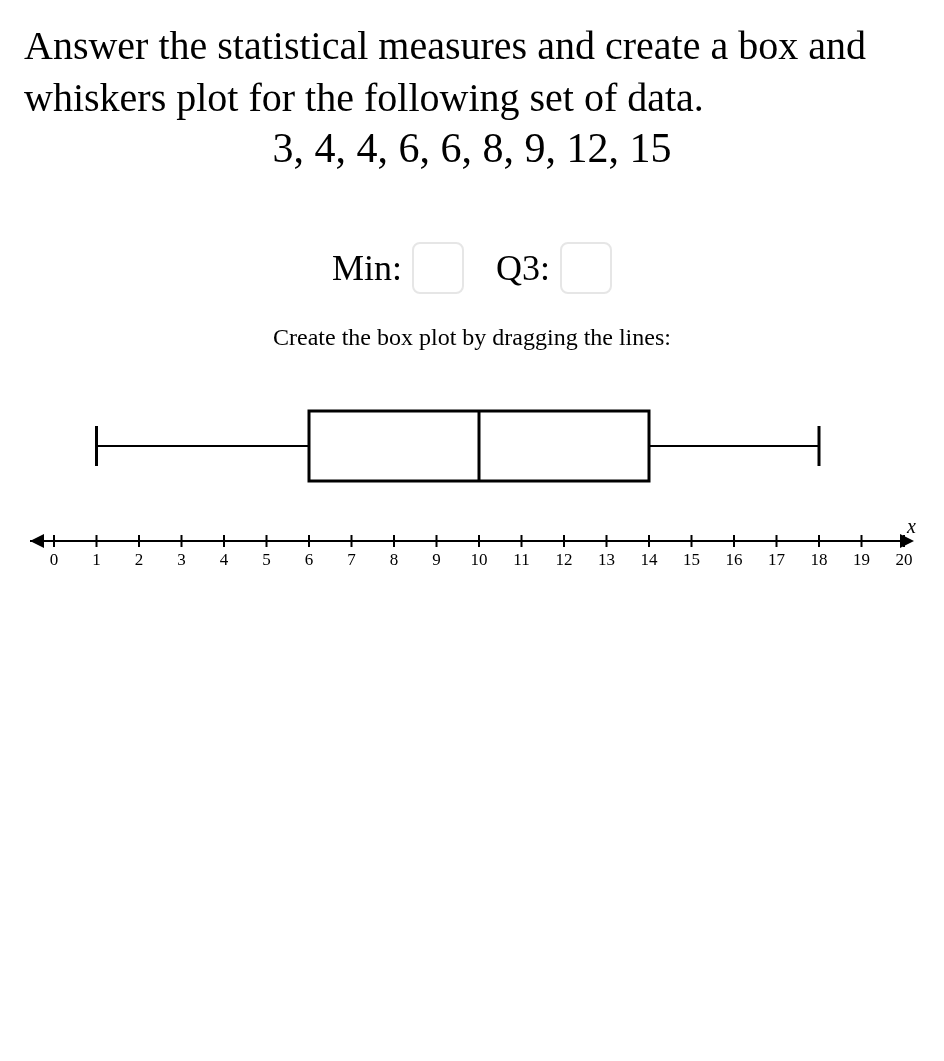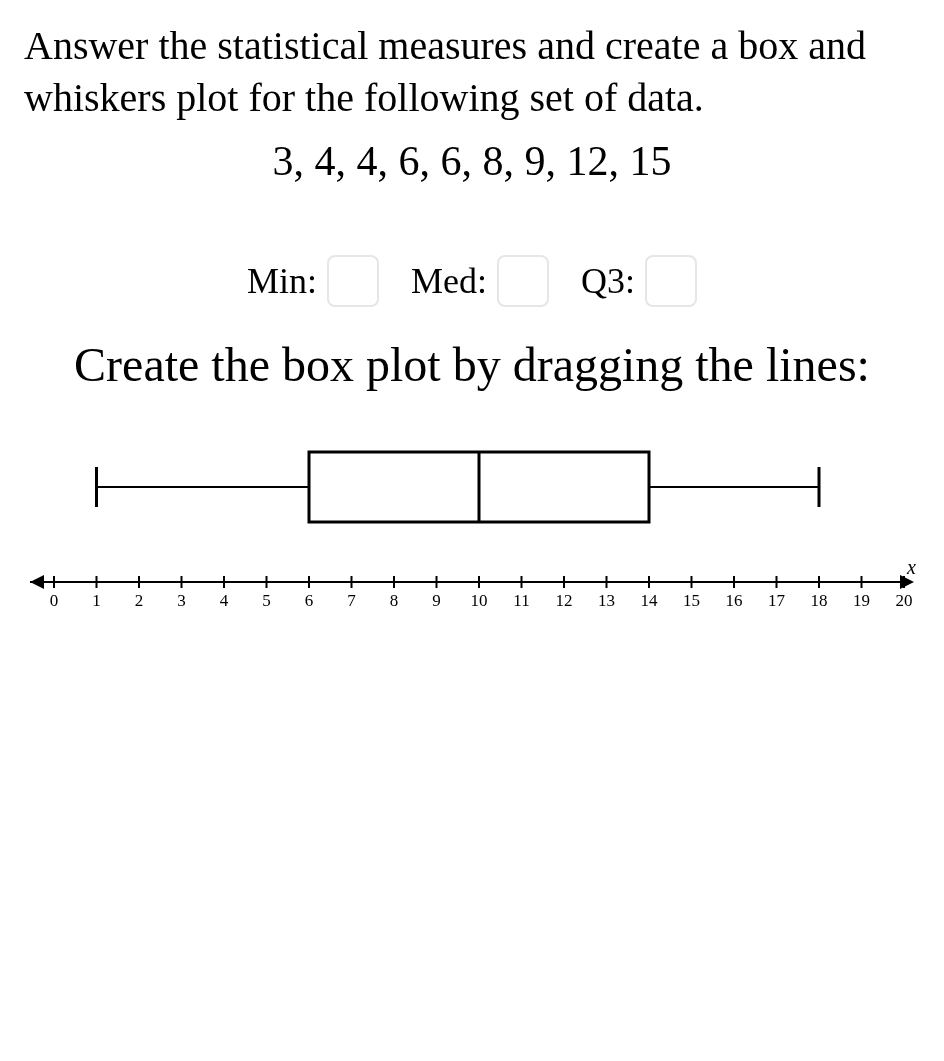--- a/index.html
+++ b/index.html
@@ -15,21 +15,21 @@
   .page {
     padding: 20px 24px;
   }
   .question {
     font-size: 40px;
     line-height: 1.3;
   }
   .dataset {
     font-size: 42px;
     text-align: center;
-    margin: 13px 0 70px 0;
+    margin: 0 0 70px 0;
   }
   .inputs {
     text-align: center;
     margin: 0 auto 30px auto;
   }
   .inputs-row {
     display: flex;
     justify-content: center;
     align-items: center;
     gap: 32px;
@@ -44,21 +44,21 @@
   }
   .box-input {
     width: 52px;
     height: 52px;
     border: 2px solid #e6e6e6;
     border-radius: 8px;
     background: #fff;
     display: inline-block;
   }
   .instruction {
-    font-size: 48px;
+    font-size: 24px;
     text-align: center;
     margin: 30px 0 40px 0;
   }
   .plot-wrap {
     position: relative;
     width: 896px;
     margin: 0 auto;
   }
   svg { display: block; }
 </style>
@@ -67,24 +67,20 @@
 
 <div class="page">
   <div class="question">Answer the statistical measures and create a box and whiskers plot for the following set of data.</div>
 
   <div class="dataset">3, 4, 4, 6, 6, 8, 9, 12, 15</div>
 
   <div class="inputs">
     <div class="inputs-row">
       <span class="field">
         <span>Min:</span>
-        <span class="box-input"></span>
-      </span>
-      <span class="field">
-        <span>Med:</span>
         <span class="box-input"></span>
       </span>
       <span class="field">
         <span>Q3:</span>
         <span class="box-input"></span>
       </span>
     </div>
   </div>
 
   <div class="instruction">Create the box plot by dragging the lines:</div>

